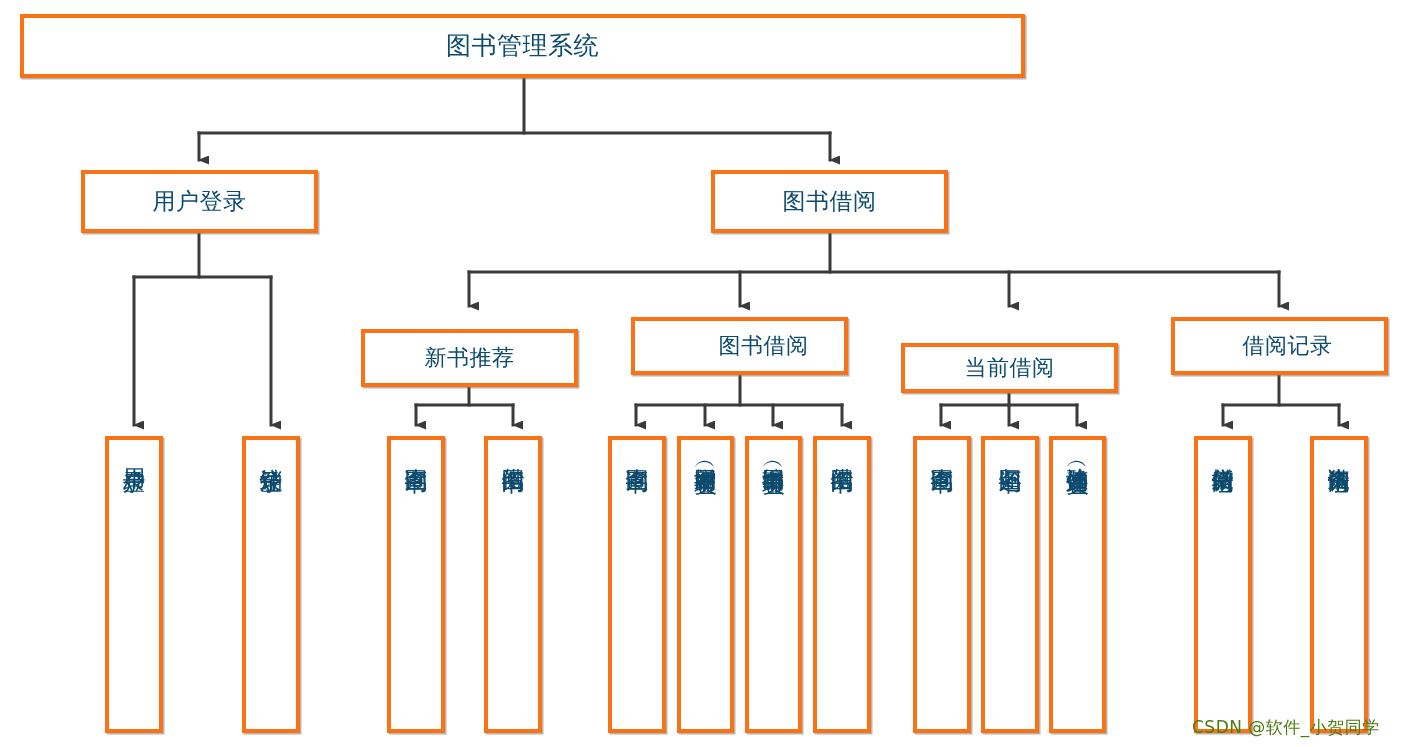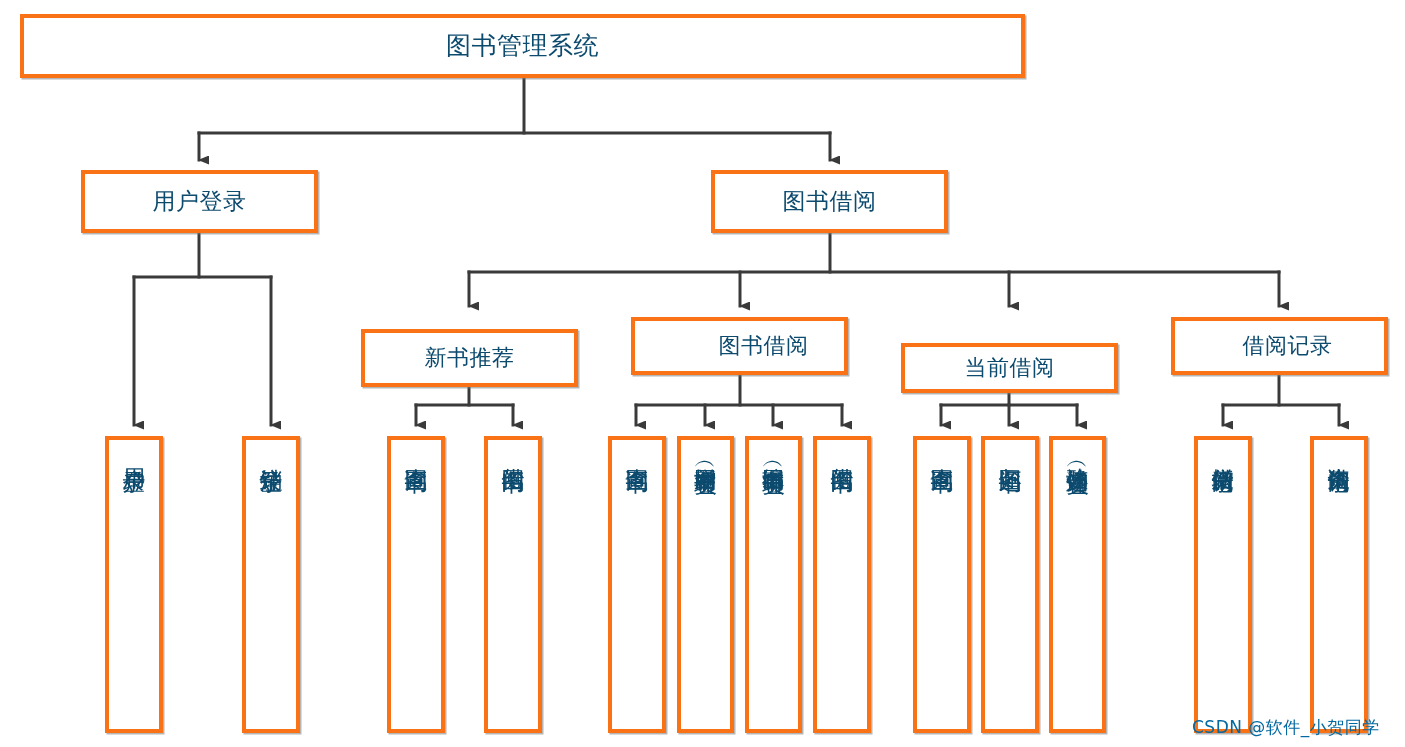--- a/index.html
+++ b/index.html
@@ -62,21 +62,21 @@
     letter-spacing: 1px;
     white-space: normal;
     max-height: 272px;
   }
   .node.leaf.narrow .label {
     font-size: 22px;
   }
   .watermark {
     position: absolute;
     font-size: 17px;
-    color: #0369a1;
+    color: #4d7c0f;
     white-space: nowrap;
     z-index: 3;
     letter-spacing: 0.5px;
   }
 </style>
 </head>
 <body>
 
 <div id="diagram-root">
 

